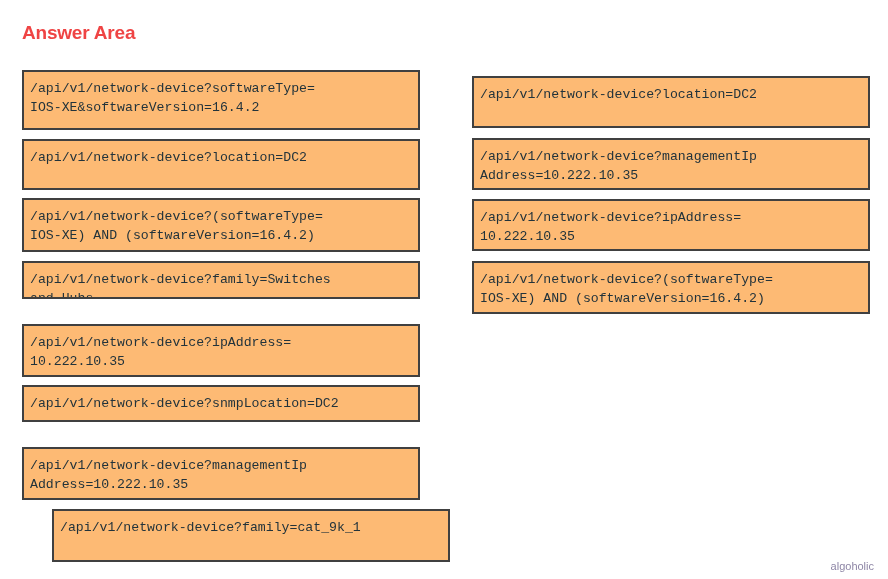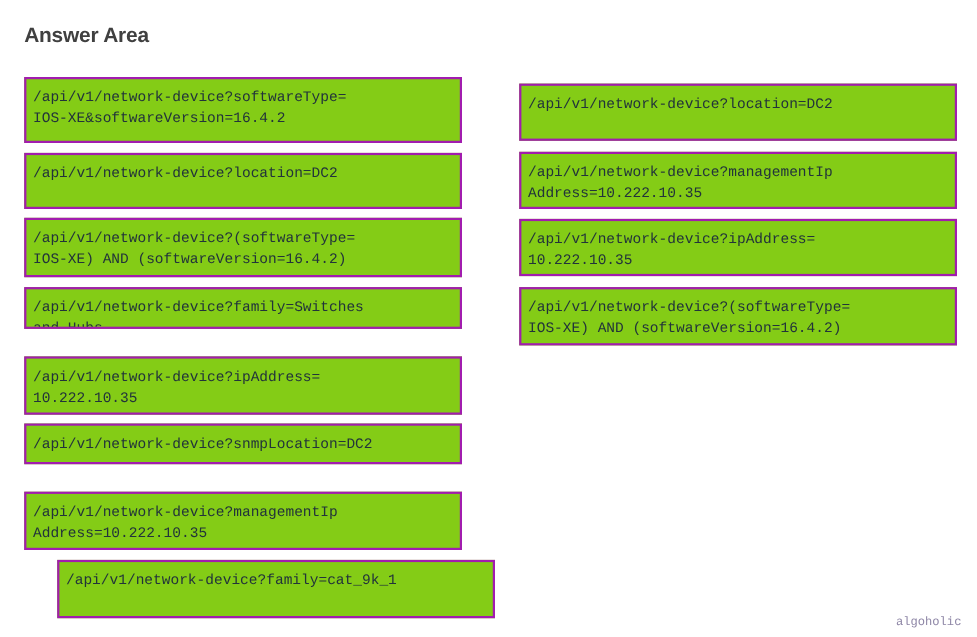--- a/index.html
+++ b/index.html
@@ -13,50 +13,50 @@
     position: relative;
     font-family: "Liberation Sans", sans-serif;
     overflow: hidden;
   }
   #page-title {
     position: absolute;
     left: 22px;
     top: 9px;
     font-size: 19px;
     font-weight: bold;
-    color: #404040;
+    color: #ef4444;
     letter-spacing: -0.2px;
     font-family: "Liberation Sans", sans-serif;
   }
   .column {
     position: absolute;
     top: 0;
     left: 0;
   }
   .opt-box {
     position: absolute;
     box-sizing: border-box;
-    background: #84cc16;
-    border: 2px solid #a21caf;
+    background: #fdba74;
+    border: 2px solid #404040;
     padding: 7px 0 0 6px;
     font-family: "Liberation Mono", "DejaVu Sans Mono", monospace;
     font-size: 13.2px;
     line-height: 19px;
     color: #22333b;
     white-space: pre-wrap;
     overflow: hidden;
     letter-spacing: 0px;
   }
   #watermark {
     position: absolute;
     right: 14px;
     bottom: 7px;
     font-size: 11px;
     color: #8e86a6;
-    font-family: Liberation Mono, monospace;
+    font-family: Liberation Sans, sans-serif;
   }
 </style>
 </head>
 <body>
 
 <h1 id="page-title">Answer Area</h1>
 
 <div class="column" id="left-column">
     <div class="opt-box" style="left: 22px; top: 70px; width: 398px; height: 60px;">/api/v1/network-device?softwareType=
 IOS-XE&amp;softwareVersion=16.4.2</div>

